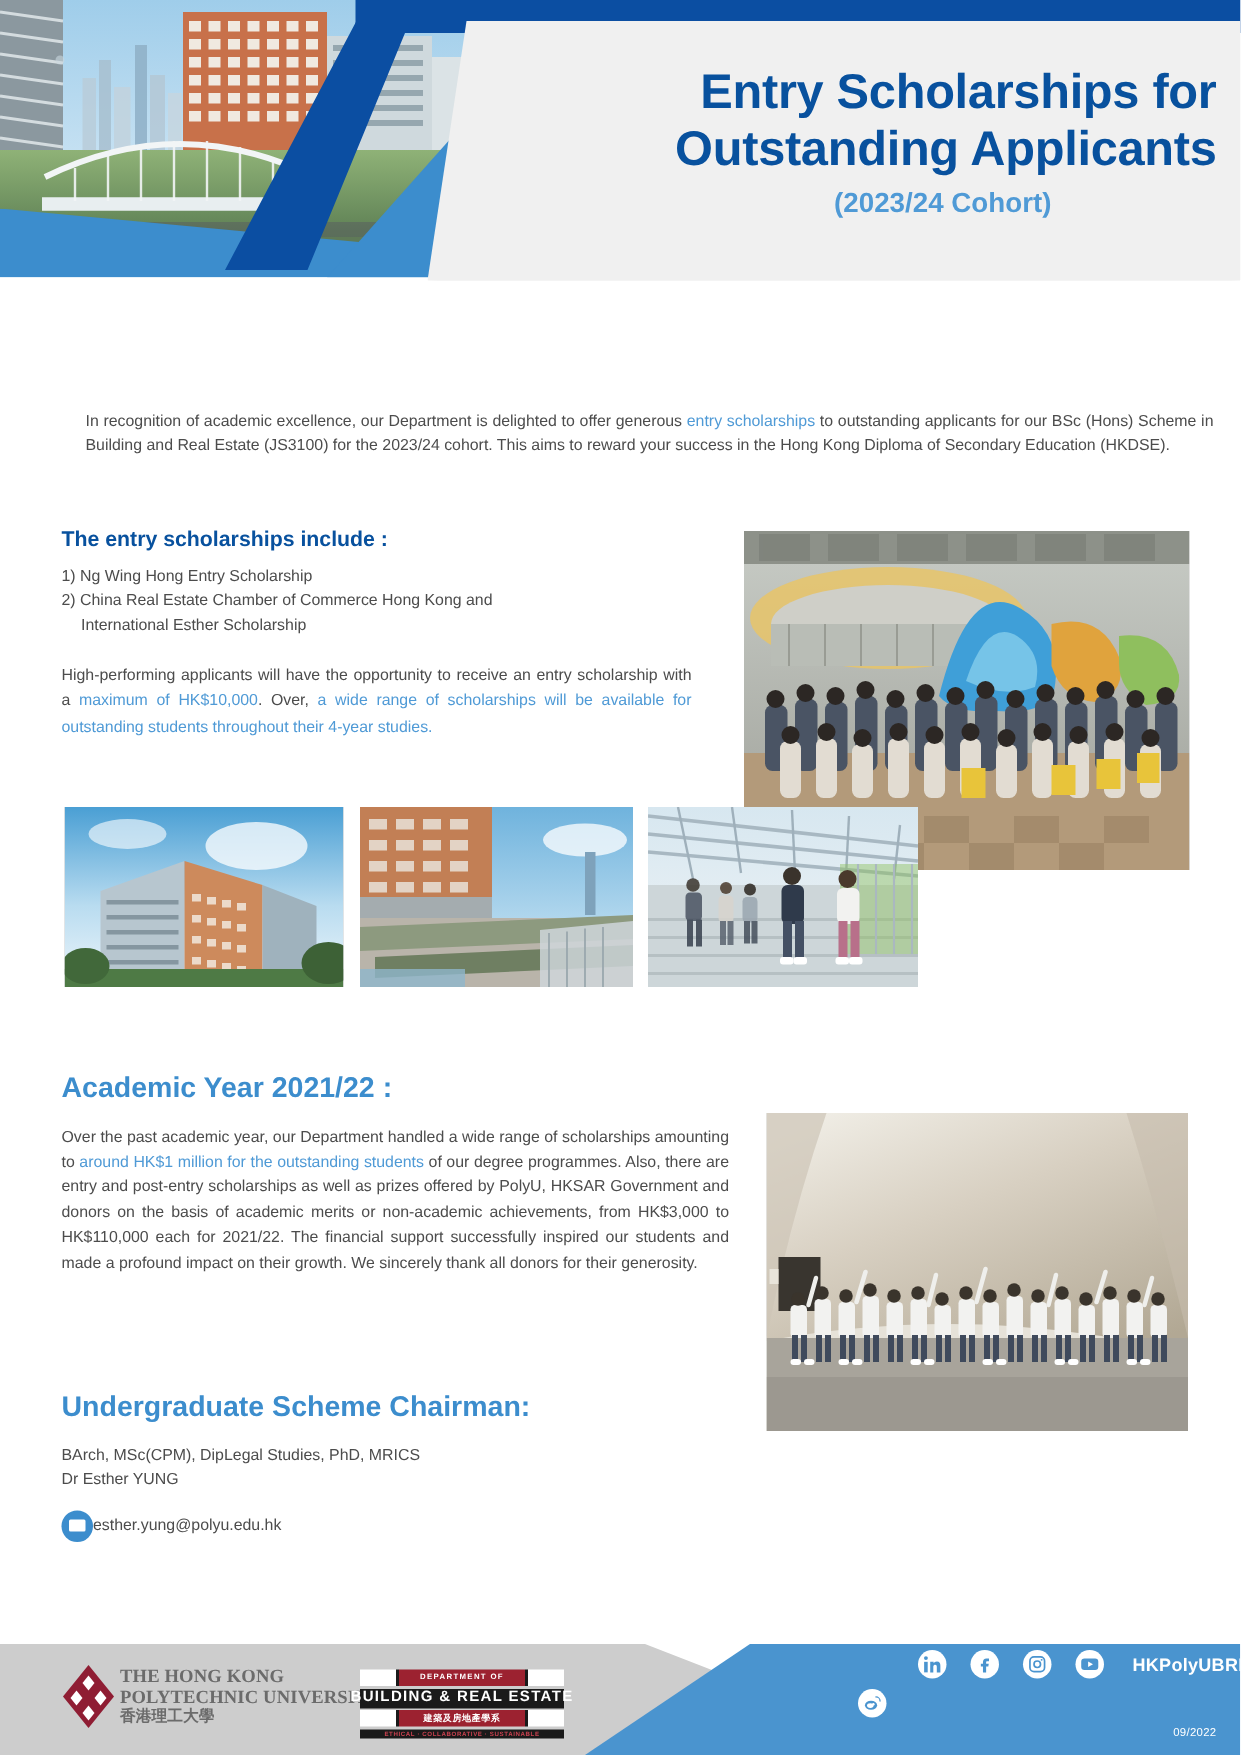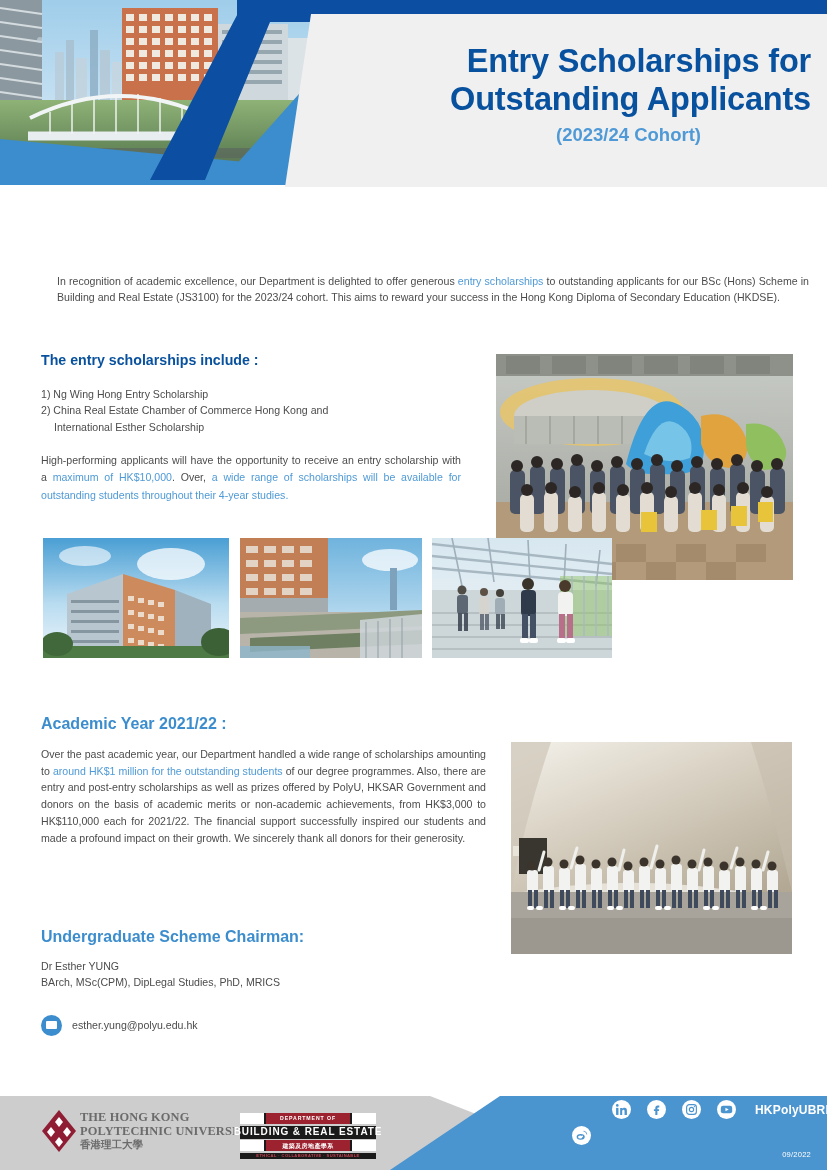--- a/index.html
+++ b/index.html
@@ -65,44 +65,44 @@
     position: absolute; left: 57px; top: 247px; width: 752px;
     font-size: 10.6px; line-height: 1.52; color: #4c4c4c;
     text-align: justify;
     margin-top: 26px;
   }
   .lnk { color: #4f9ad6; }
 
   .h2 {
     color: #08519e; font-weight: bold; font-size: 14.2px;
   }
-  .h2-blue { color: #3c8dcd; font-weight: bold; font-size: 16px; }
+  .h2-blue { color: #3c8dcd; font-weight: bold; font-size: 19px; }
 
   .sec-include { position: absolute; left: 41px; top: 352px; width: 420px; }
   .sec-include .items {
-    margin-top: 18px; font-size: 10.6px; line-height: 1.55; color: #4c4c4c;
+    margin-top: 8px; font-size: 10.6px; line-height: 1.55; color: #4c4c4c;
   }
   .sec-include .items .ind { padding-left: 13px; }
   .para-high {
     margin-top: 17px; font-size: 10.6px; line-height: 1.62; color: #4c4c4c;
     text-align: justify;
   }
 
   .sec-acad { position: absolute; left: 41px; top: 715px; width: 445px; }
   .sec-acad .body {
     margin-top: 13px; font-size: 10.6px; line-height: 1.58; color: #4c4c4c;
     text-align: justify;
   }
   .sec-acad .closing { margin-top: 17px; font-size: 10.6px; color: #4c4c4c; }
 
   .sec-chair { position: absolute; left: 41px; top: 928px; width: 420px; }
   .sec-chair .name {
     margin-top: 12px; font-size: 10.6px; line-height: 1.55; color: #4c4c4c;
   }
-  .email-row { margin-top: 24px; display: flex; align-items: center; gap: 10px; }
+  .email-row { margin-top: 12px; display: flex; align-items: center; }
   .email-ico {
     width: 21px; height: 21px; border-radius: 50%; background: #3c8dcd;
     display: flex; align-items: center; justify-content: center; flex: none;
   }
   .email-ico .env {
     width: 11px; height: 8px; background: #fff; border-radius: 1px;
   }
   .email-txt { font-size: 10.6px; color: #4c4c4c; }
 
   
@@ -724,22 +724,22 @@
           <rect x="240" y="164" width="7" height="4" rx="2"></rect>
             <rect x="249" y="164" width="7" height="4" rx="2"></rect>
         </g>
       </g>
     </svg>
   </div>
 
   <div class="sec-chair">
     <div class="h2-blue">Undergraduate Scheme Chairman:</div>
     <div class="name">
+      <div>BArch, MSc(CPM), DipLegal Studies, PhD, MRICS</div>
       <div>Dr Esther YUNG</div>
-      <div>BArch, MSc(CPM), DipLegal Studies, PhD, MRICS</div>
     </div>
     <div class="email-row">
       <span class="email-ico">
           <span class="env"></span>
         </span>
       <span class="email-txt">esther.yung@polyu.edu.hk</span>
     </div>
   </div>
 
   <div class="footer">

